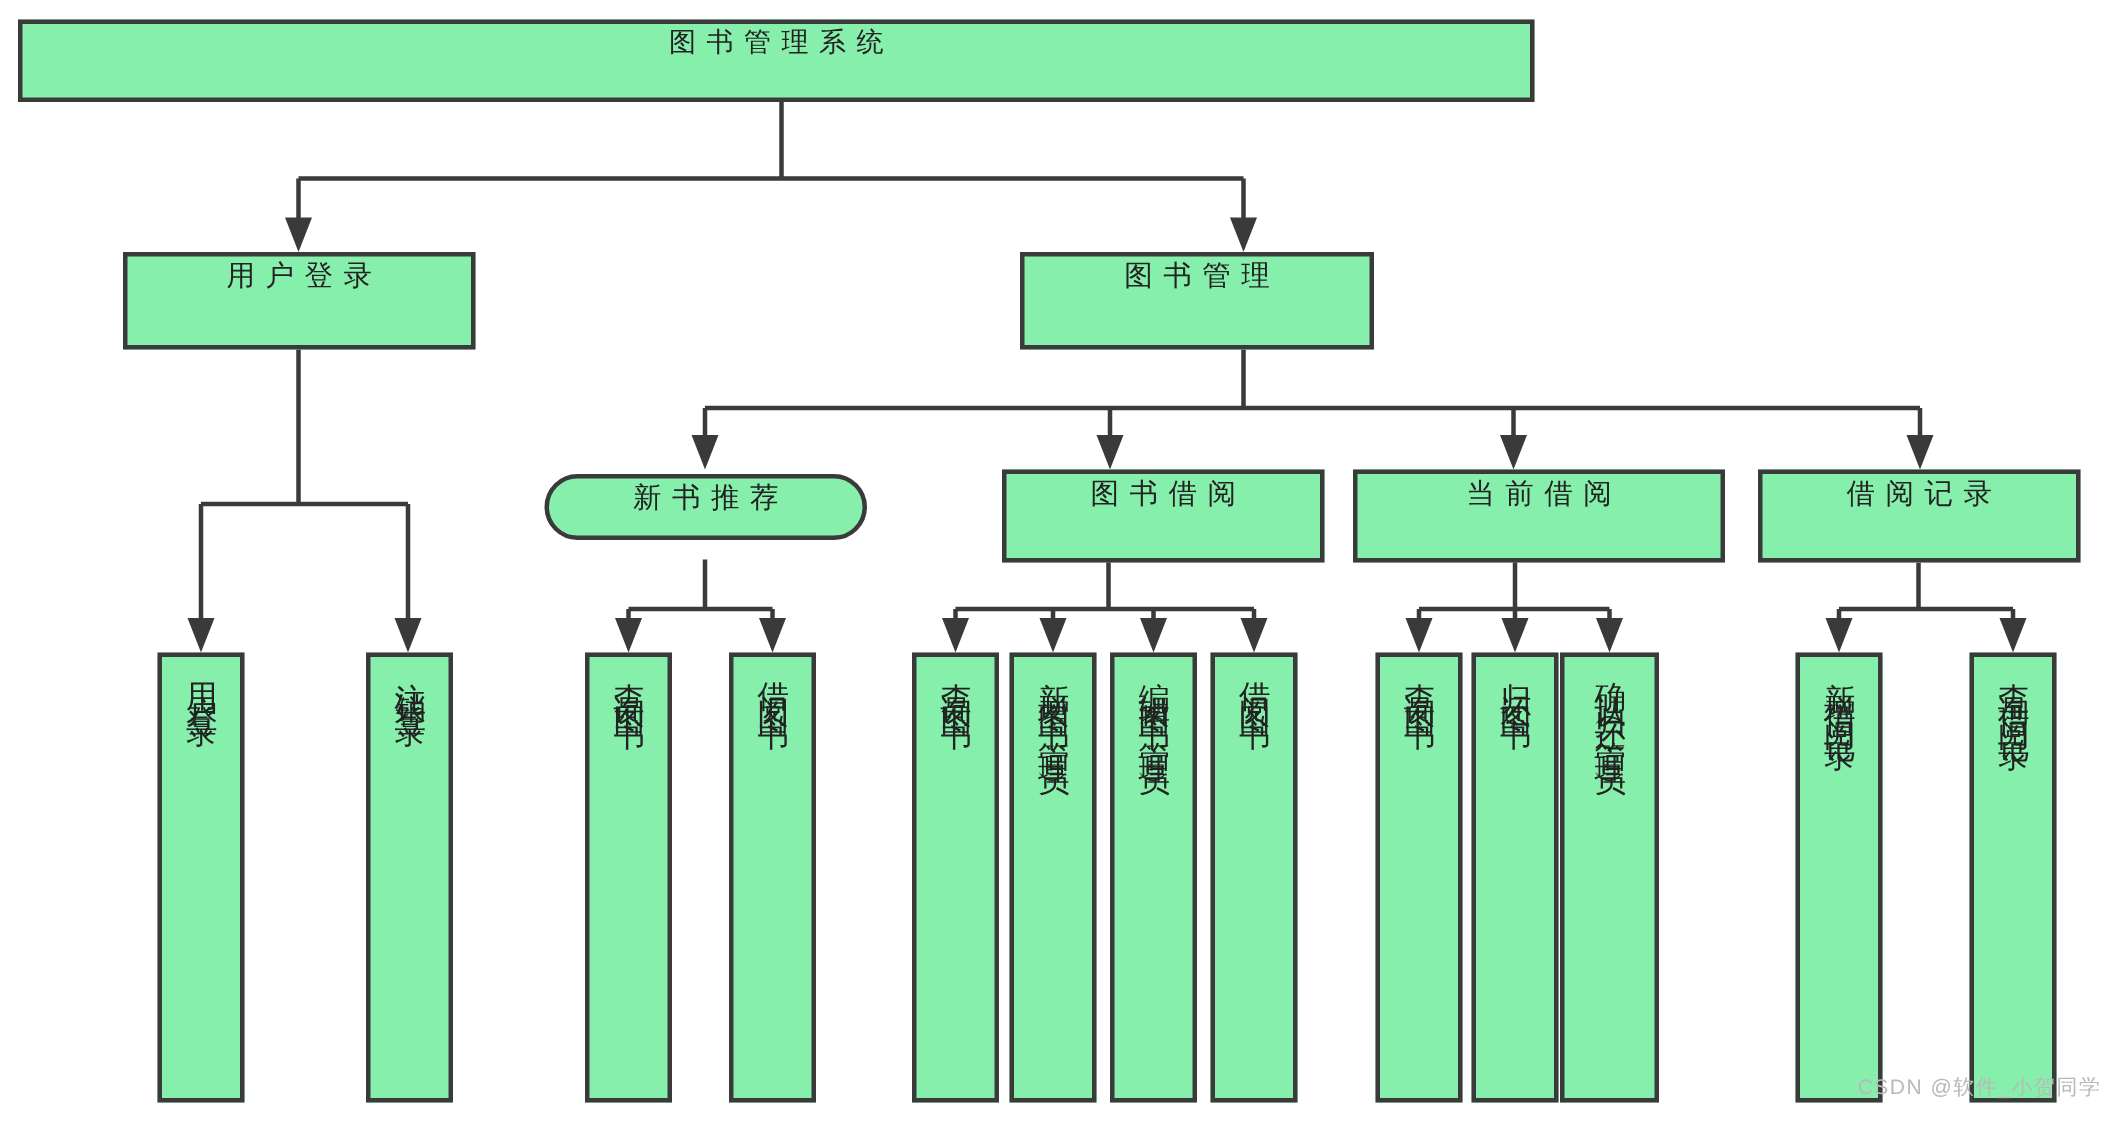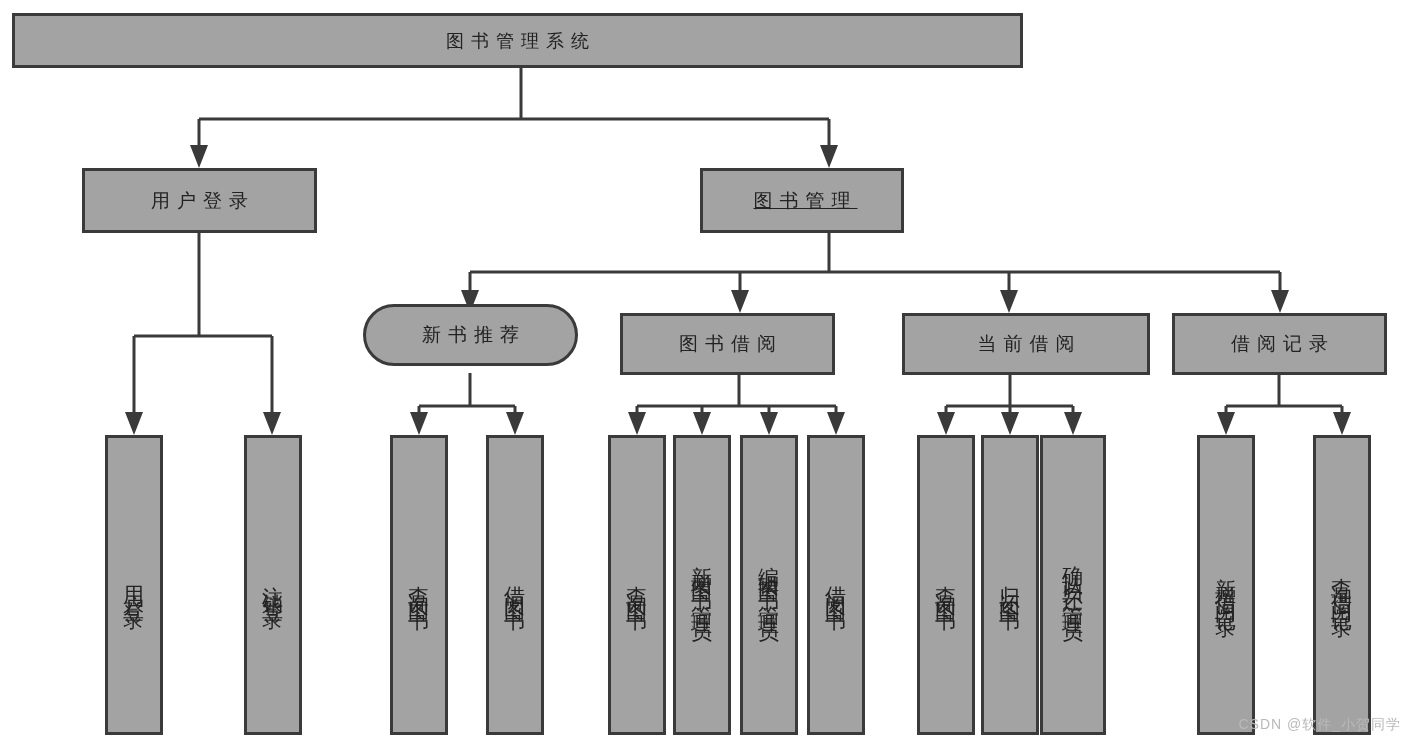--- a/index.html
+++ b/index.html
@@ -6,22 +6,22 @@
   .stage{
     position:relative;width:1405px;height:747px;overflow:hidden;
     background:var(--background,#ffffff);
     font-family:"Liberation Sans","DejaVu Sans",sans-serif;
     color:var(--text,#222222);
   }
   .connectors{position:absolute;left:0;top:0;width:1405px;height:747px;color:var(--line,#3a3a3a);}
   .box{
     position:absolute;box-sizing:border-box;
     border:3px solid var(--line,#3a3a3a);
-    background:#a3a3a3;
-    display:flex;align-items:center;justify-content:center;
+    background:#86efac;
+    display:flex;align-items:flex-start;justify-content:center;
   }
   .hlabel{
     font-size:19px;letter-spacing:7px;padding-left:7px;
     white-space:nowrap;color:var(--text,#222222);
   }
   .root .hlabel{font-size:18px;}
   .vtext{
     writing-mode:vertical-rl;text-orientation:mixed;
     font-size:21px;line-height:1;letter-spacing:8px;
     color:var(--text,#222222);white-space:nowrap;
@@ -56,28 +56,28 @@
       M1217 412L1235 412L1226 435Z M1333 412L1351 412L1342 435Z"></path>
   </svg>
 
   <div class="box root" style="left:12px;top:13px;width:1011px;height:55px;">
     <span class="hlabel">图书管理系统</span>
   </div>
 
   <div class="box" style="left:82px;top:168px;width:235px;height:65px;">
     <span class="hlabel">用户登录</span>
   </div>
-  <div class="box" style="left:700px;top:168px;width:204px;height:65px;text-decoration:underline;">
+  <div class="box" style="left:680px;top:168px;width:236px;height:65px;">
     <span class="hlabel">图书管理</span>
   </div>
 
-  <div class="box" style="left:363px;top:304px;width:215px;height:62px;border-radius:31px;">
+  <div class="box" style="left:363px;top:316px;width:215px;height:44px;border-radius:31px;">
     <span class="hlabel">新书推荐</span>
   </div>
-  <div class="box" style="left:620px;top:313px;width:215px;height:62px;">
+  <div class="box" style="left:668px;top:313px;width:215px;height:62px;">
     <span class="hlabel">图书借阅</span>
   </div>
   <div class="box" style="left:902px;top:313px;width:248px;height:62px;">
     <span class="hlabel">当前借阅</span>
   </div>
   <div class="box" style="left:1172px;top:313px;width:215px;height:62px;">
     <span class="hlabel">借阅记录</span>
   </div>
 
   <div class="box" style="left:105px;top:435px;width:58px;height:300px;">

